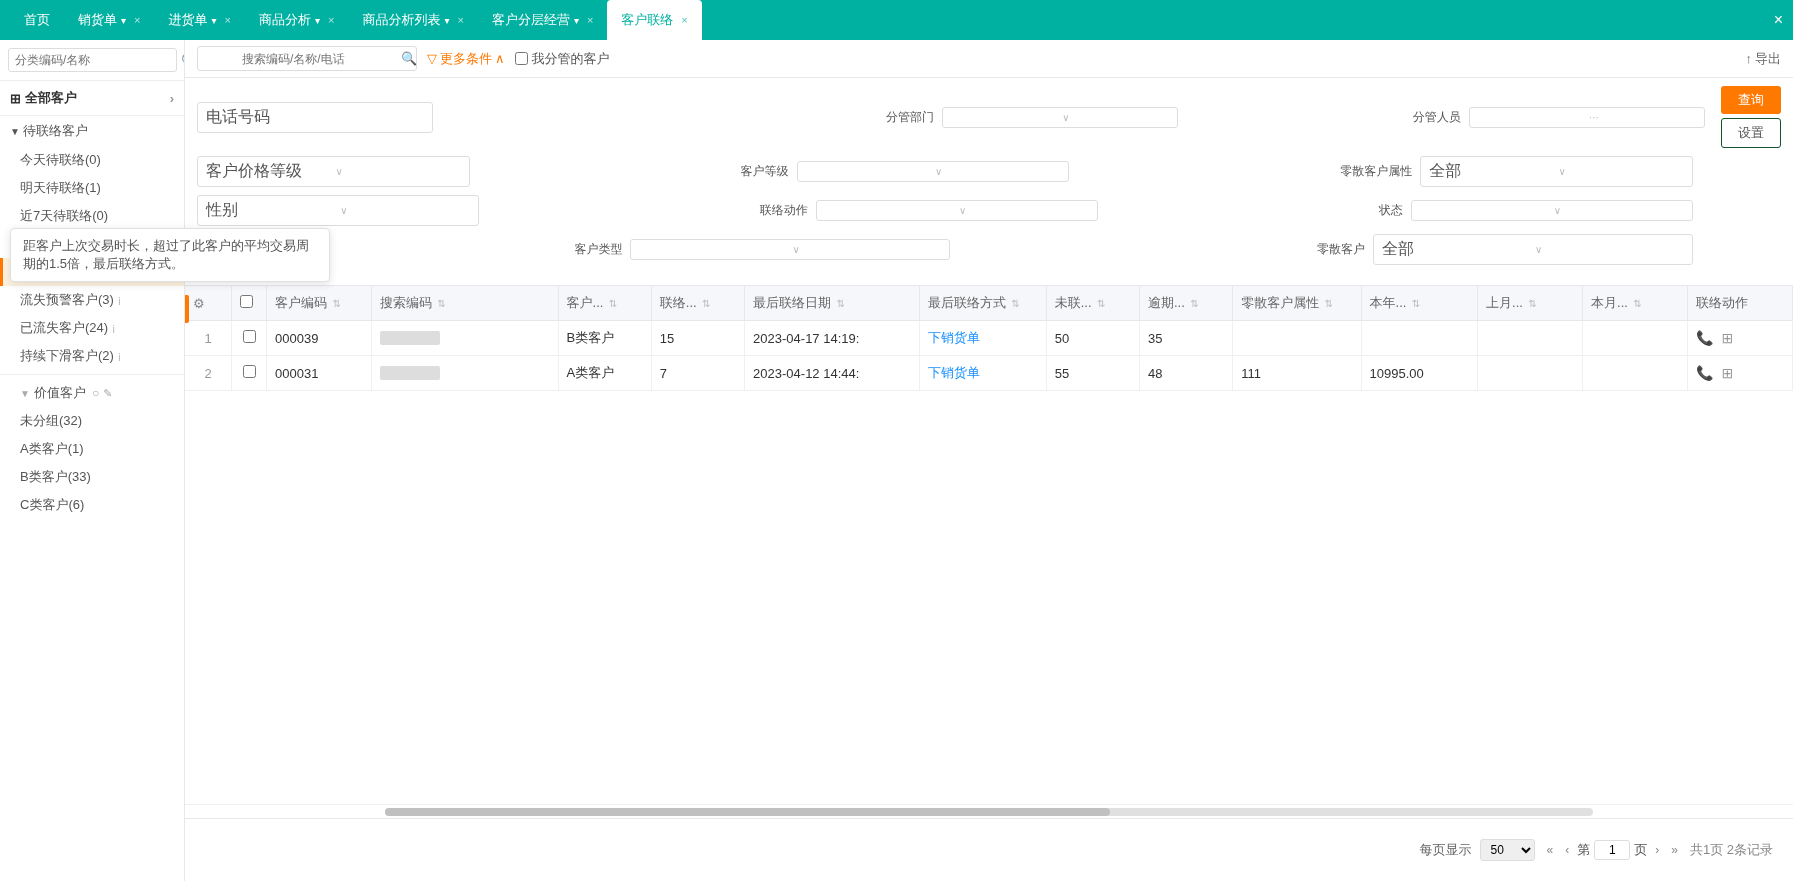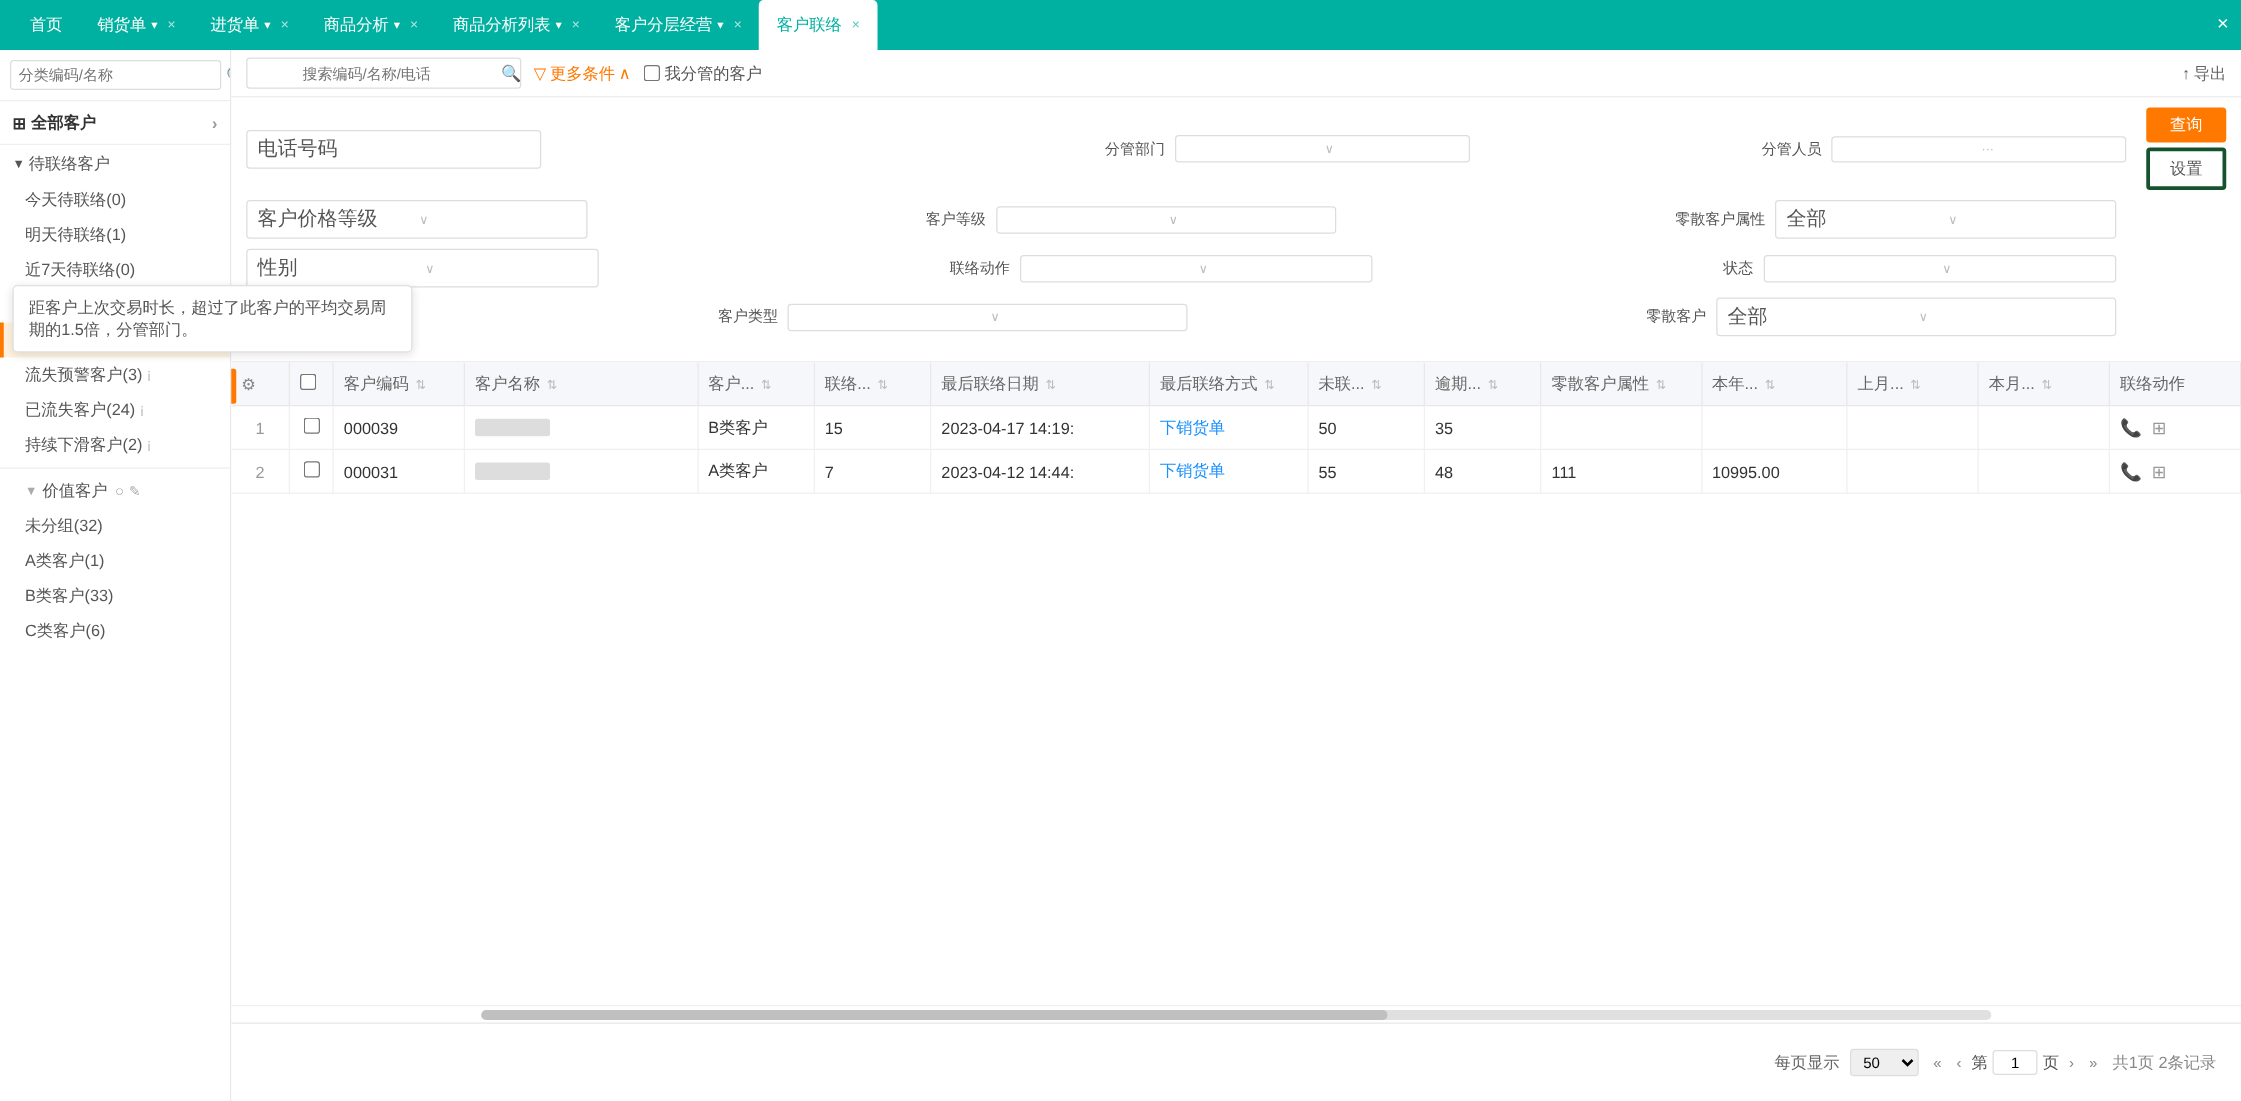--- a/index.html
+++ b/index.html
@@ -79,21 +79,21 @@
     .filter-field {
       display: flex; align-items: center; flex: 1; border: 1px solid #ddd; border-radius: 3px; padding: 4px 8px;
       min-width: 180px; max-width: 320px; gap: 4px; background: #fff; cursor: pointer;
     }
     .filter-field span { flex: 1; color: #999; font-size: 16px; }
     .filter-field .arrow { color: #bbb; font-size: 10px; }
     .filter-label { color: #555; font-size: 12px; white-space: nowrap; }
     .filter-dots { color: #999; cursor: pointer; }
     .filter-right-btns { display: flex; flex-direction: column; gap: 4px; margin-left: 8px; }
     .btn-query { background: #ff7800; color: #fff; border: none; border-radius: 3px; padding: 5px 16px; cursor: pointer; font-size: 13px; }
-    .btn-settings { background: #fff; color: #555; border: 3px solid #14532d; border-radius: 3px; padding: 5px 16px; cursor: pointer; font-size: 13px; }
+    .btn-settings { background: #fff; color: #555; border: 1px solid #14532d; border-radius: 3px; padding: 5px 16px; cursor: pointer; font-size: 13px; }
 
     
     .table-area {
       flex: 1; overflow: auto; background: #fff; margin: 0;
     }
     .data-table {
       width: 100%; border-collapse: collapse; min-width: 1400px;
     }
     .data-table th {
       background: #f5f7fa; border-bottom: 1px solid #e8e8e8; border-right: 1px solid #e8e8e8;
@@ -376,21 +376,21 @@
               <span class="settings-gear">⚙</span>
             </th>
             <th class="col-checkbox">
               <input type="checkbox" style="">
             </th>
             <th class="col-code">
               <span>客户编码</span>
               <span class="sort-icon">⇅</span>
             </th>
             <th class="col-name">
-              <span>客户名称</span>
+              <span>搜索编码</span>
               <span class="sort-icon">⇅</span>
             </th>
             <th class="col-type">
               <span>客户...</span>
               <span class="sort-icon">⇅</span>
             </th>
             <th class="col-contact">
               <span>联络...</span>
               <span class="sort-icon">⇅</span>
             </th>
@@ -559,14 +559,14 @@
         <span class="page-nav-btn">»</span>
       </div>
       <span class="total-info">共1页 2条记录</span>
     </div>
 
   </div>
 
 </div>
 
 <div class="tooltip-box">
-  <span>距客户上次交易时长，超过了此客户的平均交易周期的1.5倍，分管部门。</span>
+  <span>距客户上次交易时长，超过了此客户的平均交易周期的1.5倍，最后联络方式。</span>
 </div>
 
 </body></html>

